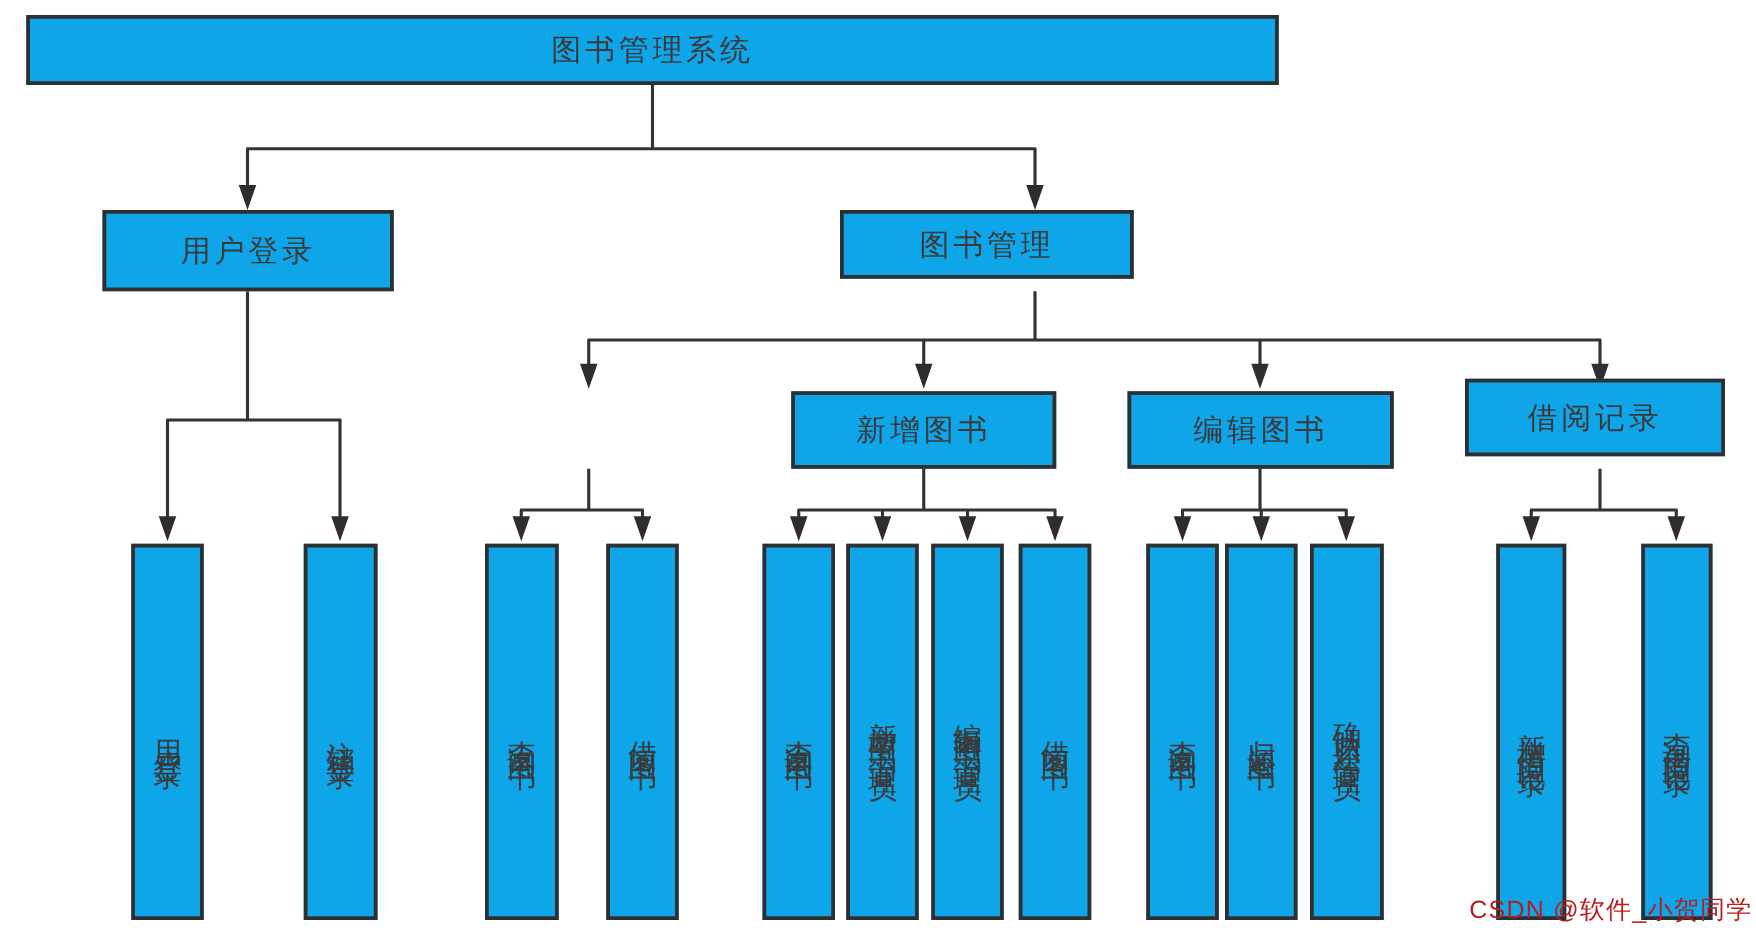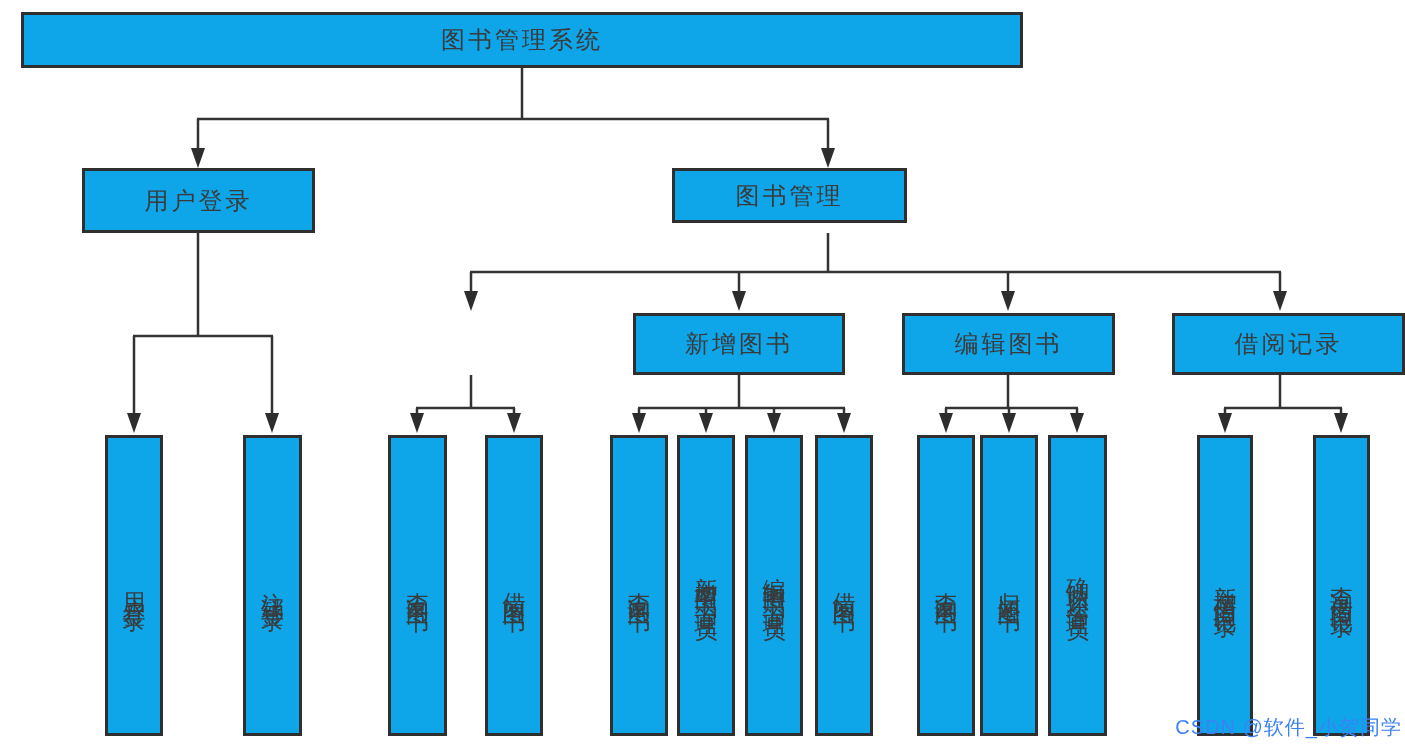--- a/index.html
+++ b/index.html
@@ -19,21 +19,21 @@
     display:flex;align-items:center;justify-content:center;
     color:#3a3a3a;
   }
   .node.h .lbl{font-size:24px;letter-spacing:3px;white-space:nowrap;}
   .node.v .lbl{
     writing-mode:vertical-rl;text-orientation:mixed;
     font-size:23px;letter-spacing:6px;line-height:1;
   }
   .watermark{
     position:absolute;right:3px;top:714px;
-    color:#3b82f6;font-size:20px;letter-spacing:1px;
+    color:#b91c1c;font-size:20px;letter-spacing:1px;
     white-space:nowrap;
   }
 </style>
 </head>
 <body>
 
 <div id="canvas">
 
   <svg id="edges" viewBox="0 0 1405 747" xmlns="http://www.w3.org/2000/svg">
     <g>
@@ -114,21 +114,21 @@
   <div class="node h" style="left:672px;top:168px;width:235px;height:55px">
     <span class="lbl">图书管理</span>
   </div>
 
   <div class="node h" style="left:633px;top:313px;width:212px;height:62px">
     <span class="lbl">新增图书</span>
   </div>
   <div class="node h" style="left:902px;top:313px;width:213px;height:62px">
     <span class="lbl">编辑图书</span>
   </div>
-  <div class="node h" style="left:1172px;top:313px;width:233px;height:62px">
+  <div class="node h" style="left:1172px;top:303px;width:208px;height:62px">
     <span class="lbl">借阅记录</span>
   </div>
 
   <div class="node v" style="left:105px;top:435px;width:58px;height:301px">
     <span class="lbl">用户登录</span>
   </div>
   <div class="node v" style="left:243px;top:435px;width:59px;height:301px">
     <span class="lbl">注销登录</span>
   </div>
 

